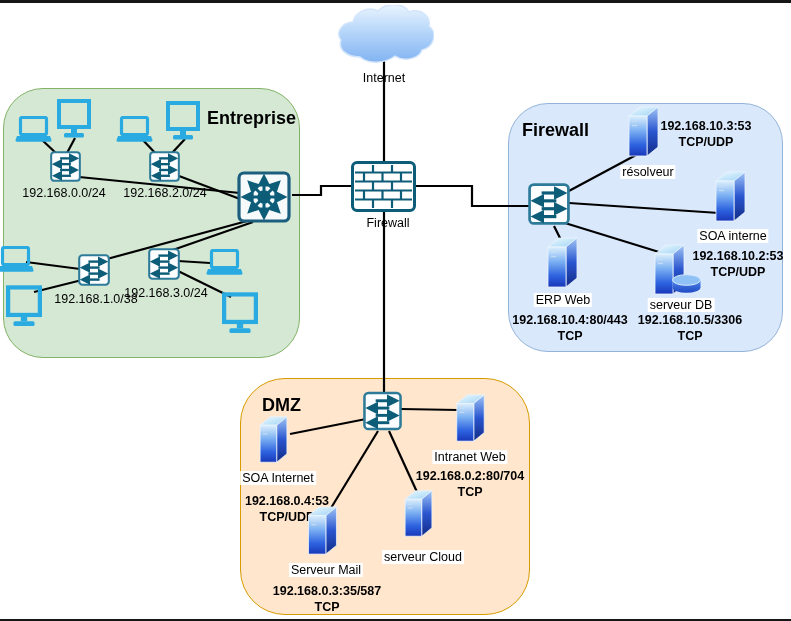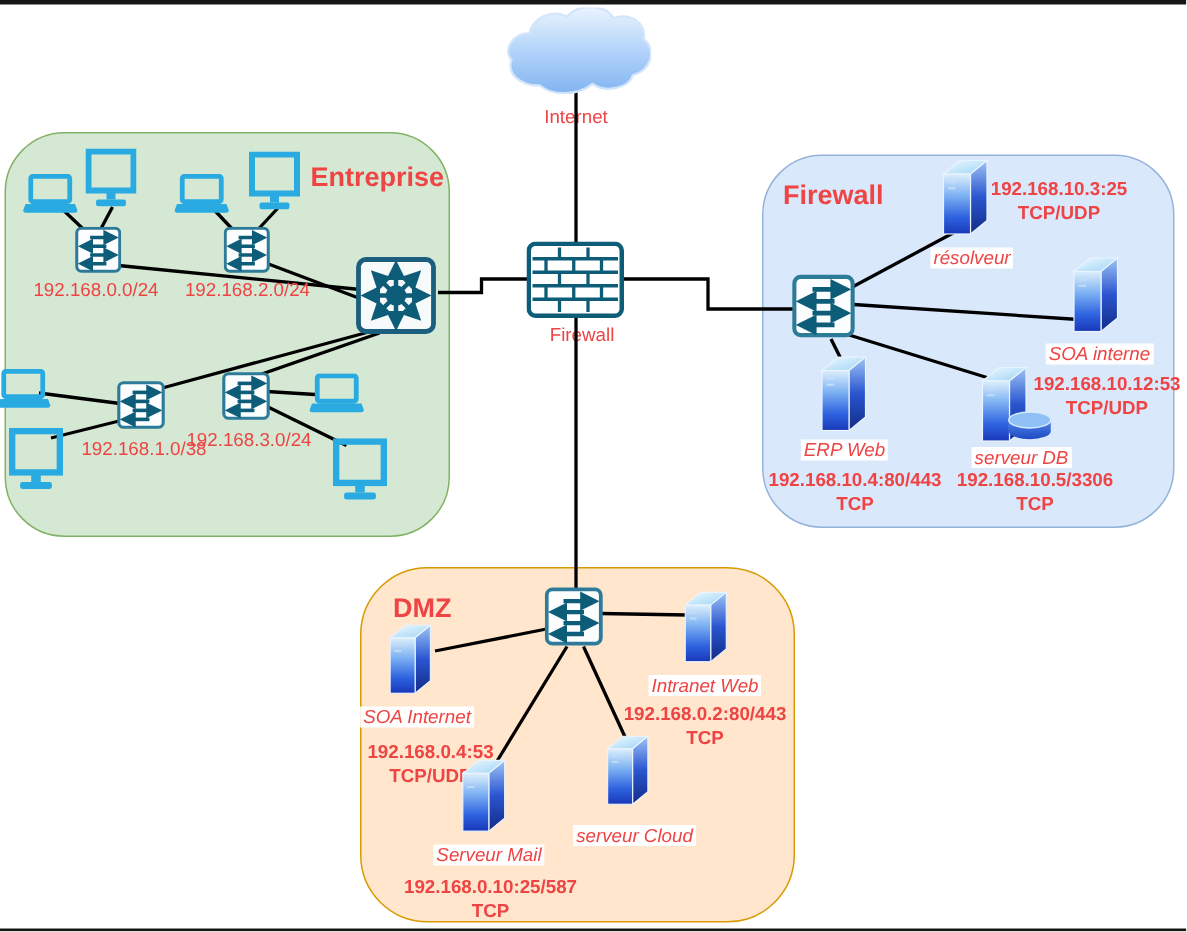--- a/index.html
+++ b/index.html
@@ -1,28 +1,28 @@
 <!DOCTYPE html>
 <html><head>
 <meta charset="utf-8">
 <style>
   html,body{margin:0;padding:0;background:#ffffff;}
   #canvas{
     position:relative;width:791px;height:621px;overflow:hidden;background:#ffffff;
-    font-family:"Liberation Sans",sans-serif;color:#ef4444;
+    font-family:"Liberation Sans",sans-serif;color:#000000;
   }
   .edgebar{position:absolute;left:0;width:791px;background:#161616;z-index:6;}
   .zone{position:absolute;z-index:0;box-sizing:border-box;}
   .zone-entreprise{left:3px;top:88px;width:297px;height:270px;background:#d5e8d4;border:1.5px solid #82b366;border-radius:40px;}
   .zone-intranet{left:508px;top:103px;width:275px;height:249px;background:#dae8fc;border:1.5px solid #94b3d9;border-radius:40px;}
   .zone-dmz{left:240px;top:378px;width:290px;height:237px;background:#ffe6cc;border:1.5px solid #d79b00;border-radius:45px;}
   #wires{position:absolute;left:0;top:0;z-index:1;}
   .icon{position:absolute;z-index:3;}
   .lbl{position:absolute;z-index:2;font-size:12.5px;white-space:nowrap;transform:translateX(-50%);}
-  .lbl.bg{background:#ffffff;padding:0 2px;font-style:italic;}
+  .lbl.bg{background:#ffffff;padding:0 2px;}
   .lbl.under{z-index:0;}
   .zone-title{position:absolute;z-index:2;font-size:18px;font-weight:bold;white-space:nowrap;}
   .addr{position:absolute;z-index:2;font-size:12.5px;font-weight:bold;line-height:15.5px;text-align:center;white-space:nowrap;transform:translateX(-50%);}
   svg{display:block;}
 </style>
 </head>
 <body>
 
 <div id="canvas">
 
@@ -232,30 +232,30 @@
   <div class="zone-title" style="left:522px;top:120px">Firewall</div>
   <svg class="icon" style="left:528px;top:181px" width="42" height="46">
       <use href="#sym-switch"></use>
     </svg>
 
   <svg class="icon" style="left:628px;top:105px" width="31" height="53">
       <use href="#sym-server"></use>
     </svg>
   <div class="lbl bg" style="left:648px;top:165px">résolveur</div>
   <div class="addr" style="left:706px;top:119px">
-    <div>192.168.10.3:25</div>
+    <div>192.168.10.3:53</div>
     <div>TCP/UDP</div>
   </div>
 
   <svg class="icon" style="left:715px;top:170px" width="31" height="53">
       <use href="#sym-server"></use>
     </svg>
   <div class="lbl bg" style="left:733px;top:229px">SOA interne</div>
   <div class="addr" style="left:738px;top:249px">
-    <div>192.168.10.12:53</div>
+    <div>192.168.10.2:53</div>
     <div>TCP/UDP</div>
   </div>
 
   <svg class="icon" style="left:547px;top:236px" width="31" height="53">
       <use href="#sym-server"></use>
     </svg>
   <div class="lbl bg" style="left:563px;top:293px">ERP Web</div>
   <div class="addr" style="left:570px;top:313px">
     <div>192.168.10.4:80/443</div>
     <div>TCP</div>
@@ -285,30 +285,30 @@
   <div class="addr" style="left:287px;top:494px">
     <div>192.168.0.4:53</div>
     <div>TCP/UDP</div>
   </div>
 
   <svg class="icon" style="left:455px;top:393px" width="31" height="50">
       <use href="#sym-server"></use>
     </svg>
   <div class="lbl bg" style="left:470px;top:450px">Intranet Web</div>
   <div class="addr" style="left:470px;top:469px">
-    <div>192.168.0.2:80/443</div>
+    <div>192.168.0.2:80/704</div>
     <div>TCP</div>
   </div>
 
   <svg class="icon" style="left:307px;top:505px" width="31" height="51">
       <use href="#sym-server"></use>
     </svg>
   <div class="lbl bg" style="left:326px;top:563px">Serveur Mail</div>
   <div class="addr" style="left:327px;top:584px">
-    <div>192.168.0.10:25/587</div>
+    <div>192.168.0.3:35/587</div>
     <div>TCP</div>
   </div>
 
   <svg class="icon" style="left:404px;top:489px" width="29" height="49">
       <use href="#sym-server"></use>
     </svg>
   <div class="lbl bg" style="left:423px;top:550px">serveur Cloud</div>
 
 </div>
 

